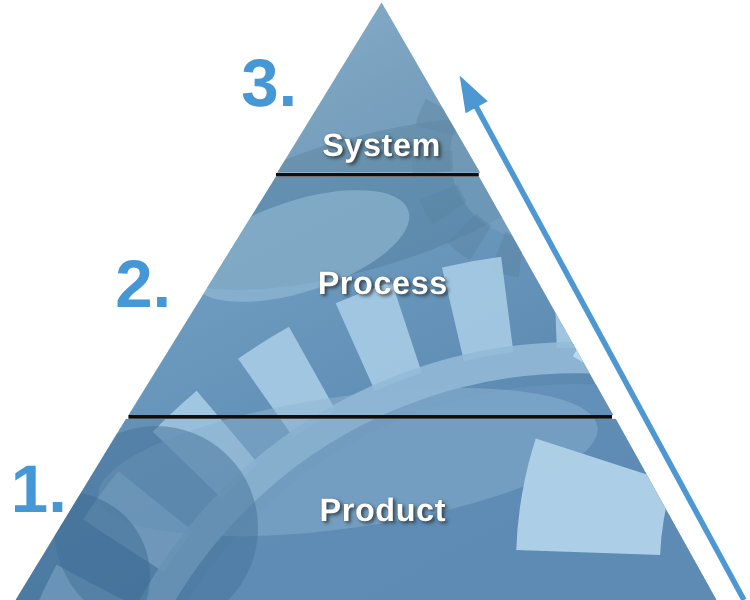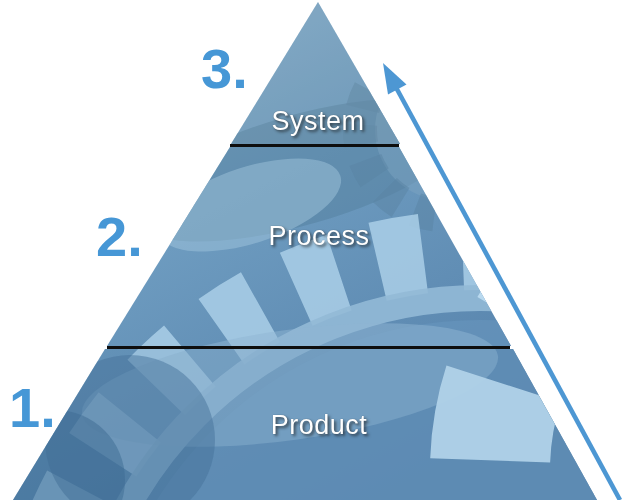--- a/index.html
+++ b/index.html
@@ -8,21 +8,21 @@
     width:625px;height:500px;
     overflow:hidden;
     font-family:"Liberation Sans", sans-serif;
     background:#ffffff;
   }
   .stage svg{position:absolute;left:0;top:0;display:block;}
   .level-label{
     position:absolute;
     transform:translateX(-50%);
     color:#ffffff;
-    font-weight:normal;
+    font-weight:bold;
     font-size:27px;
     line-height:1;
     letter-spacing:.5px;
     text-shadow:2px 2px 3px rgba(25,25,25,.65), 0 0 1px rgba(0,0,0,.35);
     white-space:nowrap;
     user-select:none;
   }
   .label-system{left:318px;top:108px;}
   .label-process{left:319px;top:223px;}
   .label-product{left:319px;top:412px;}

